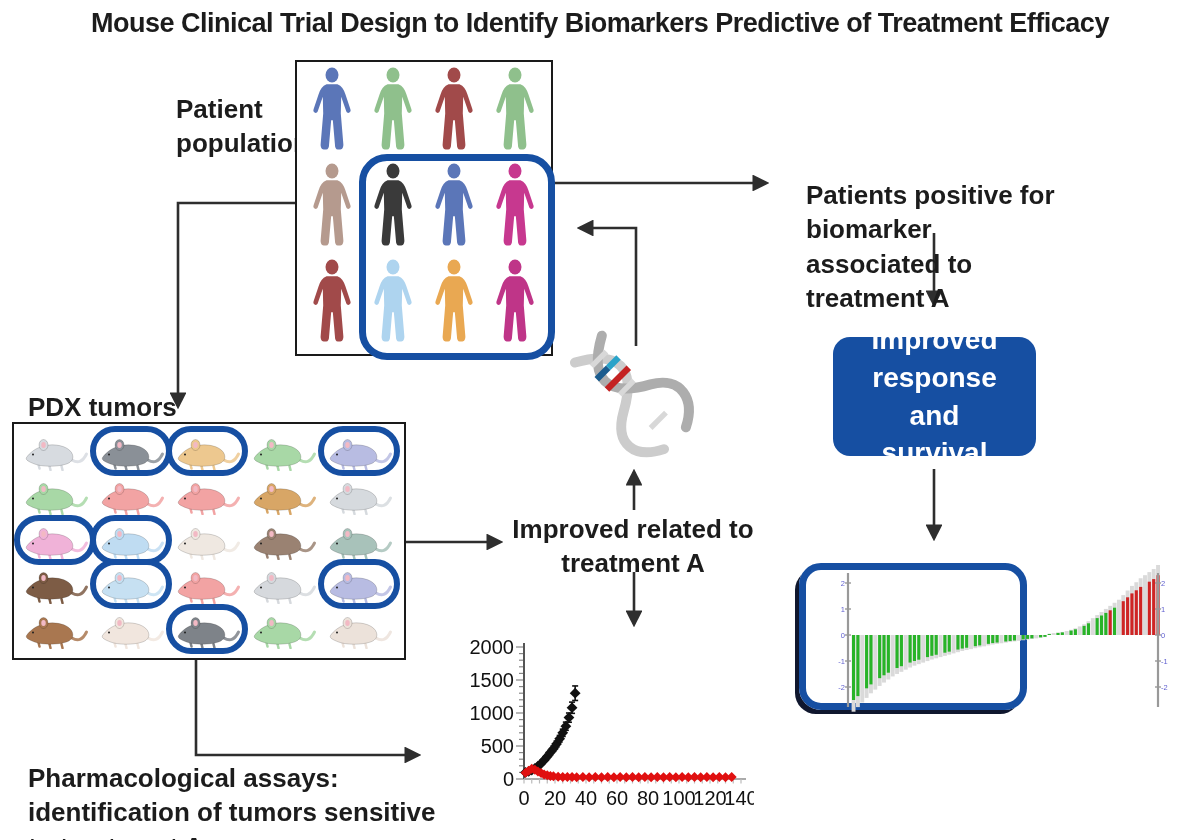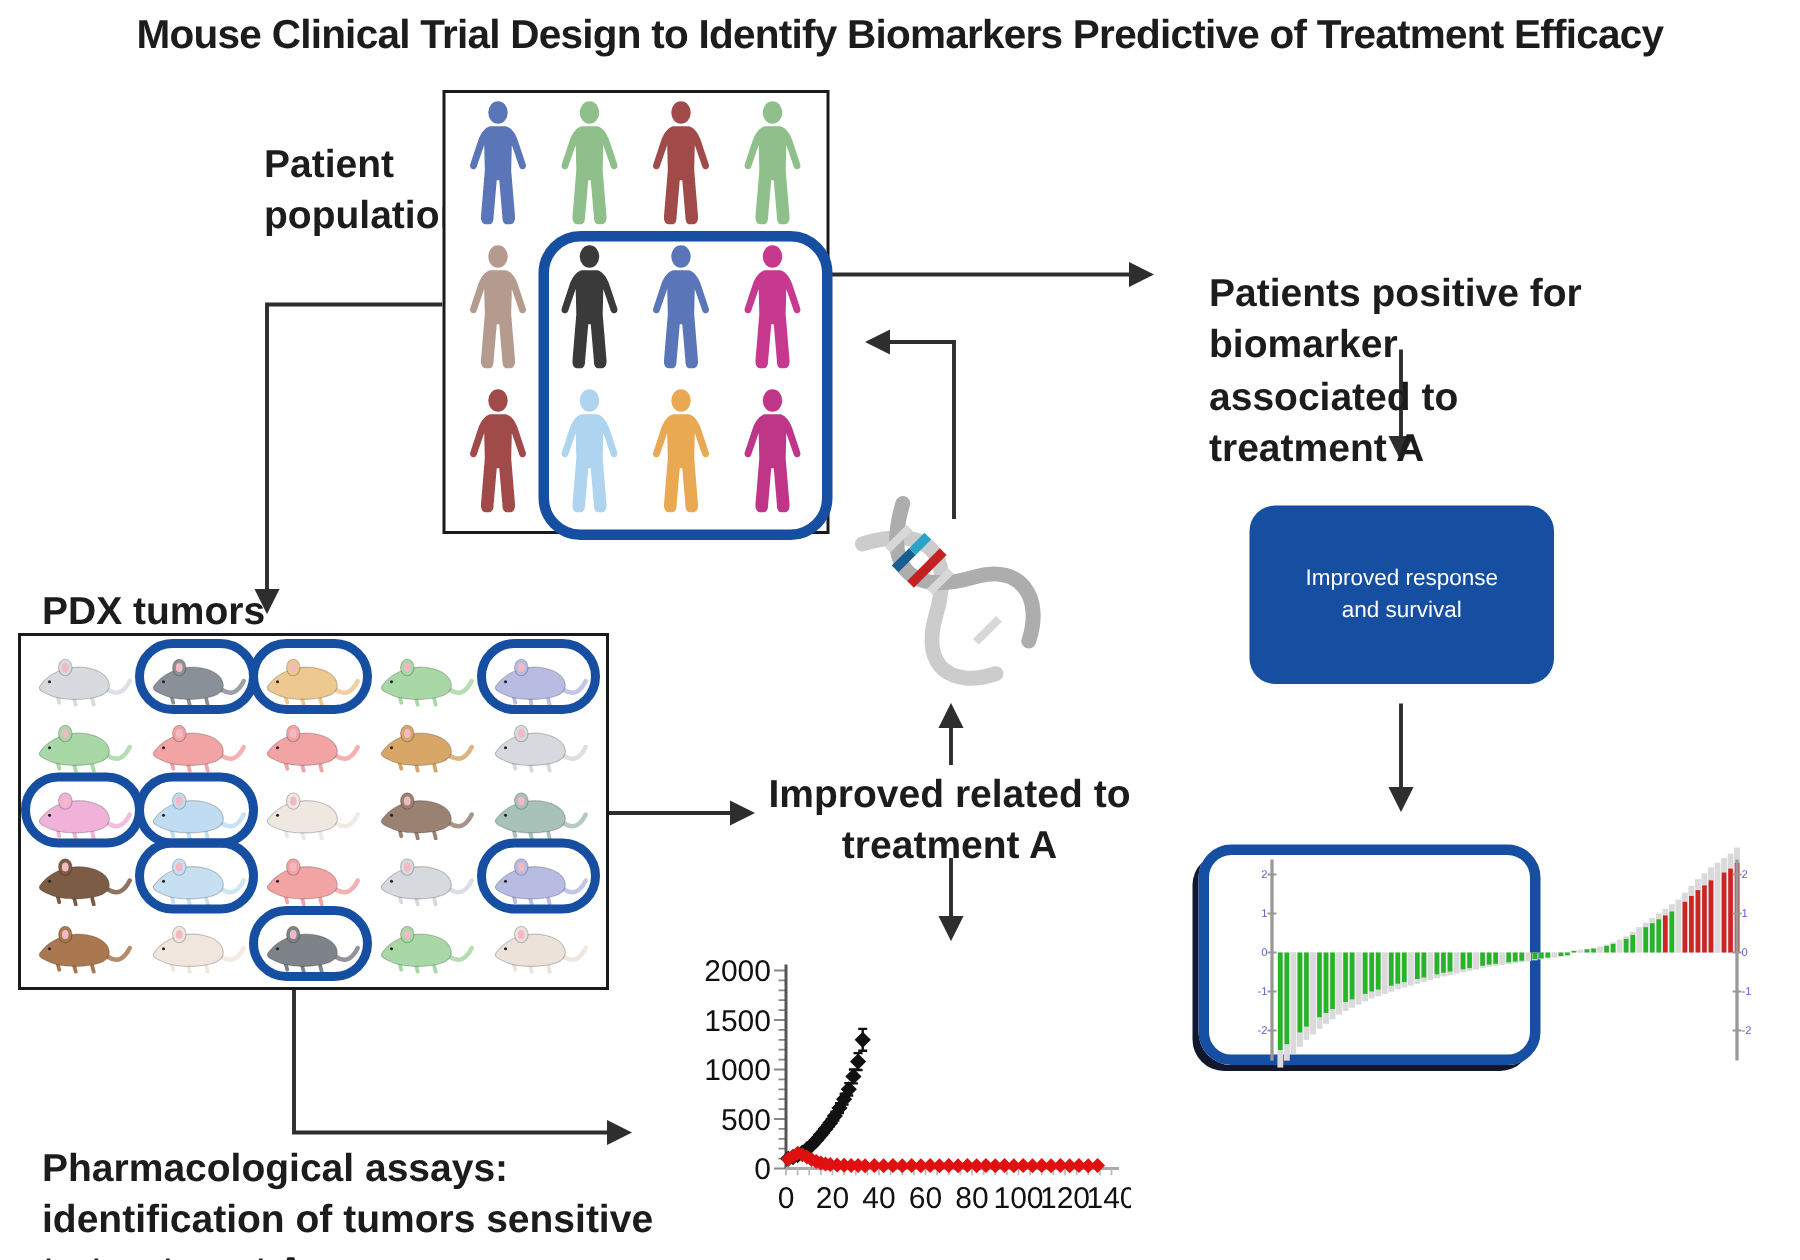--- a/index.html
+++ b/index.html
@@ -18,21 +18,21 @@
   
   .pdx-box{left:12px;top:422px;width:390px;height:234px;border:2.5px solid #1a1a1a;background:#fff;}
   .pdx-grid{position:absolute;left:4px;top:6px;width:382px;height:222px;display:flex;flex-wrap:wrap;}
   .mcell{position:relative;width:76px;height:44px;display:flex;align-items:center;justify-content:center;}
   .ring{position:absolute;left:-4px;top:-4px;right:-2px;bottom:-2px;border:6px solid var(--blue);border-radius:27px;}
   .label-pdx{left:28px;top:390px;}
   
   .label-patients-positive{left:806px;top:146px;width:258px;text-align:left;margin-top:32px;}
   .improved-box{left:833px;top:337px;width:203px;height:119px;background:var(--blue);border-radius:17px;
        display:flex;align-items:center;justify-content:center;text-align:center;color:#fff;}
-  .improved-box span{font-weight:400;font-size:15px;line-height:1.35;width:150px;}
+  .improved-box span{font-weight:700;font-size:28px;line-height:1.35;width:150px;}
   .label-biomarker{left:512px;top:512px;width:242px;text-align:center;}
   .label-pharma{left:28px;top:761px;width:435px;}
   
   .dna{left:566px;top:326px;width:132px;height:136px;transform:rotate(-45deg);}
   
   .scatter{left:452px;top:631px;}
   .waterfall{left:836px;top:565px;}
   .waterfall-highlight{left:799px;top:563px;width:214px;height:133px;border:7px solid var(--blue);
        border-radius:22px;box-shadow:-5px 5px 0 -1px #10172e;}
   svg{display:block;}

